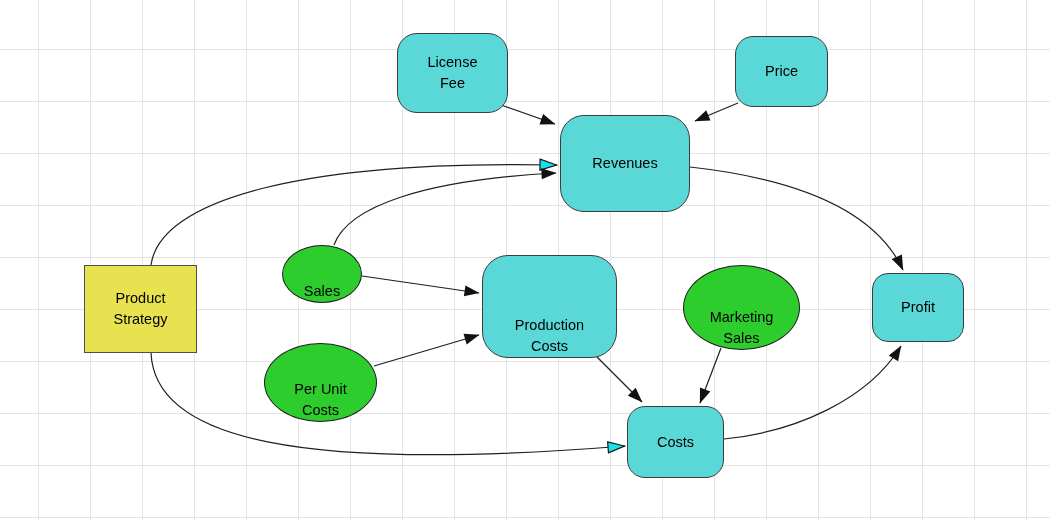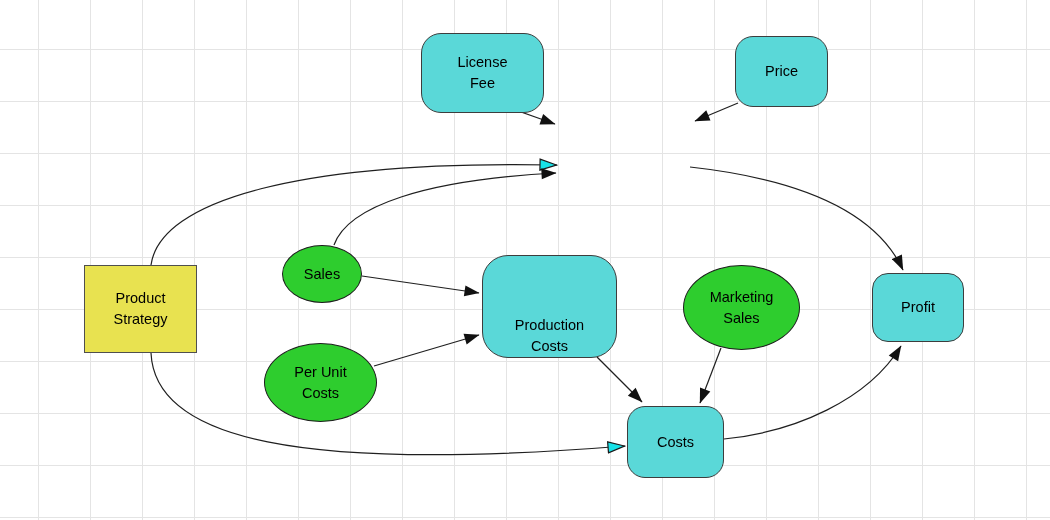--- a/index.html
+++ b/index.html
@@ -25,21 +25,21 @@
     align-items: center;
     justify-content: center;
     text-align: center;
     color: #000000;
     font-size: 14.5px;
     line-height: 21px;
     cursor: default;
   }
   .node .lbl { white-space: pre-line; }
   .box     { background: #5ad8d8; border: 1.6px solid #3d3d3d; }
-  .ellipse { background: #2ecd2e; border: 1.5px solid #1e1e1e; border-radius: 50%; }
+  .ellipse { background: #2ecd2e; border: 1.5px solid #1e1e1e; border-radius: 50%; align-items: flex-end; }
   .yellow  { background: #e8e250; border: 1.6px solid #4f4f4f; }
 </style>
 </head>
 <body>
 
 <div class="canvas">
 
   <svg class="links" width="1050" height="520" viewBox="0 0 1050 520" xmlns="http://www.w3.org/2000/svg">
     <defs>
       <marker id="arrowBlack" markerUnits="userSpaceOnUse" markerWidth="16" markerHeight="12" viewBox="0 0 16 12" refX="15" refY="6" orient="auto">
@@ -56,29 +56,32 @@
     <path class="link" d="M 334 245 C 348 206 425 180 556 173" marker-end="url(#arrowBlack)"></path>
     <path class="link" d="M 362 276 L 479 293" marker-end="url(#arrowBlack)"></path>
     <path class="link" d="M 374 366 L 479 335" marker-end="url(#arrowBlack)"></path>
     <path class="link" d="M 597 357 L 642 402" marker-end="url(#arrowBlack)"></path>
     <path class="link" d="M 721 348 L 700 403" marker-end="url(#arrowBlack)"></path>
     <path class="link" d="M 151 353 C 155 440 300 472 625 446" marker-end="url(#arrowCyan)"></path>
     <path class="link" d="M 690 167 C 780 177 872 203 903 270" marker-end="url(#arrowBlack)"></path>
     <path class="link" d="M 724 439 C 795 432 868 400 901 346" marker-end="url(#arrowBlack)"></path>
   </svg>
 
-  <div class="node box" style="left:397px; top:33px; width:123px; height:80px; border-radius:20px;margin-left:24px;">
+  <div class="node box" style="left:397px; top:33px; width:111px; height:80px; border-radius:20px;">
     <span class="lbl">License
 Fee</span>
   </div>
 
   <div class="node box" style="left:735px; top:36px; width:93px; height:71px; border-radius:18px;">
     <span class="lbl">Price</span>
   </div>
 
+  <div class="node box" style="left:560px; top:115px; width:130px; height:97px; border-radius:24px;">
+    <span class="lbl">Revenues</span>
+  </div>
 
   <div class="node yellow" style="left:84px; top:265px; width:113px; height:88px;">
     <span class="lbl">Product
 Strategy</span>
   </div>
 
   <div class="node ellipse" style="left:282px; top:245px; width:80px; height:58px;">
     <span class="lbl">Sales</span>
   </div>
 

